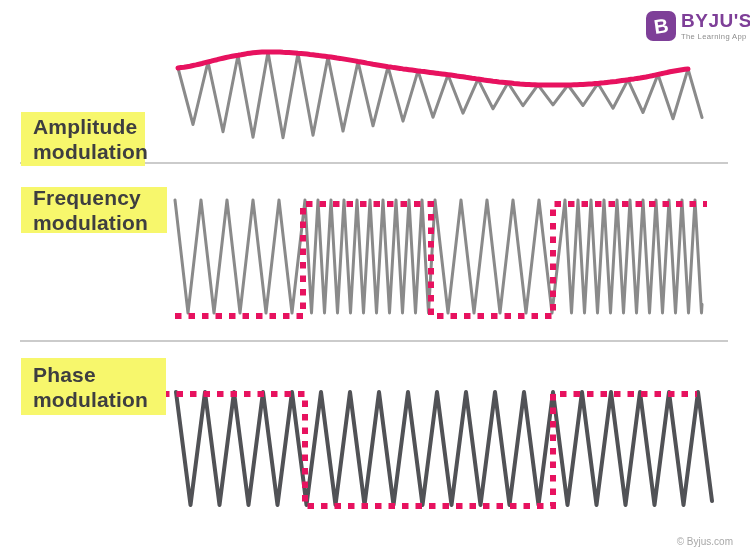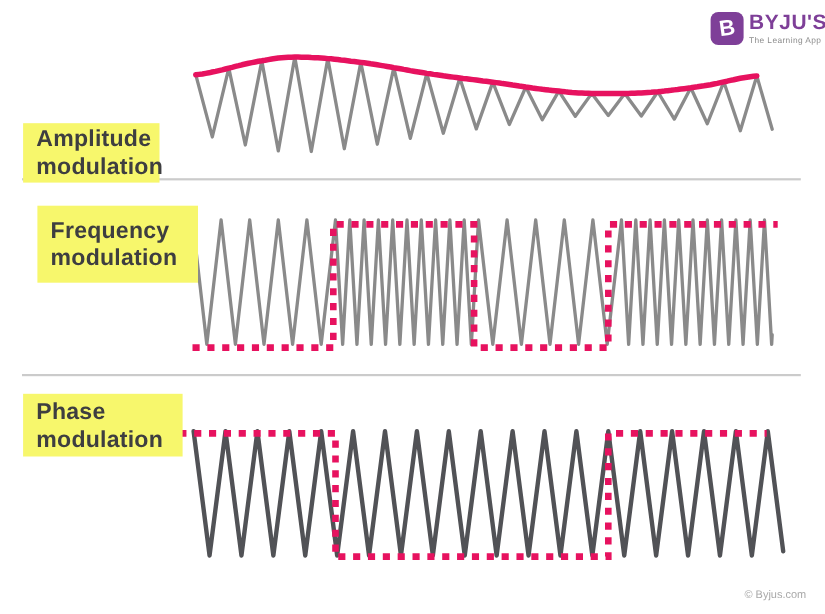--- a/index.html
+++ b/index.html
@@ -13,21 +13,21 @@
   #divider-1{top:162px;}
   #divider-2{top:340px;}
   .label{
     position:absolute;box-sizing:border-box;z-index:3;
     background:var(--hl,#f7f76c);color:var(--ltc,#3e3e40);
     font-weight:bold;font-size:21px;line-height:25px;
     display:flex;flex-direction:column;justify-content:center;
     padding-left:12px;letter-spacing:0.2px;
   }
   #label-am{left:21px;top:64px;width:124px;height:54px;margin-top:48px;}
-  #label-fm{left:34px;top:187px;width:146px;height:70px;}
+  #label-fm{left:21px;top:187px;width:146px;height:46px;}
   #label-pm{left:21px;top:358px;width:145px;height:57px;}
   .logo{position:absolute;left:646px;top:11px;display:flex;gap:5px;z-index:3;}
   .logo-mark{
     width:30px;height:30px;border-radius:7px;background:var(--purple,#7e3f98);
     color:#fff;display:flex;align-items:center;justify-content:center;
     font-weight:bold;font-size:20px;
   }
   .logo-mark span{display:block;transform:rotate(-8deg);}
   .logo-text{display:flex;flex-direction:column;justify-content:center;}
   .brand{color:var(--purple,#7e3f98);font-weight:bold;font-size:19px;letter-spacing:0.5px;line-height:20px;}

